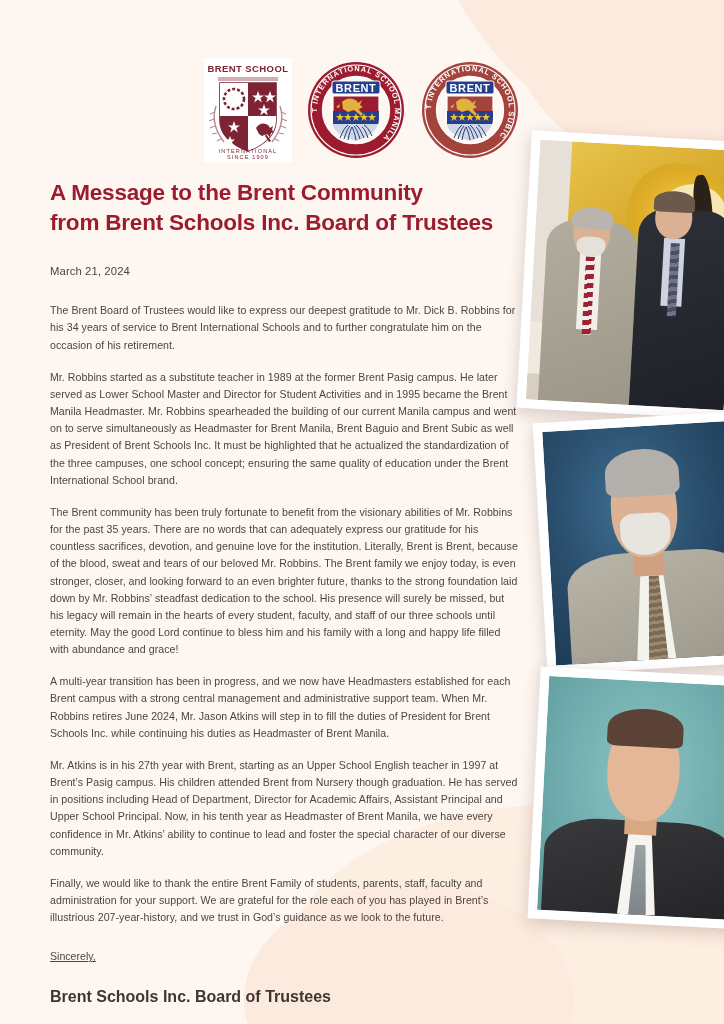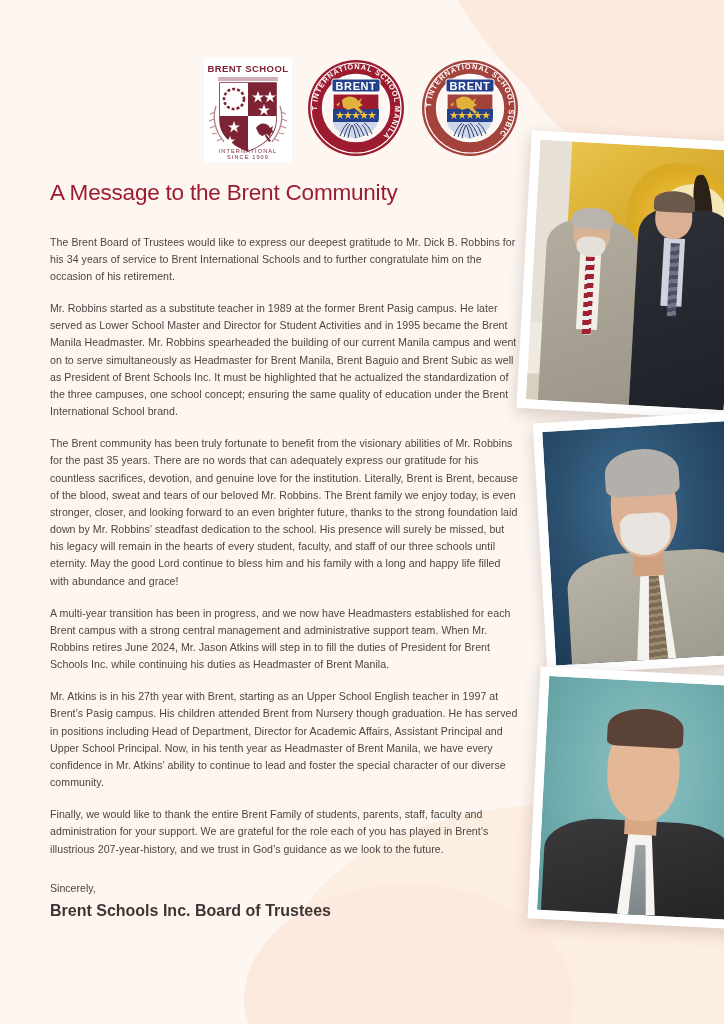--- a/index.html
+++ b/index.html
@@ -57,37 +57,38 @@
   }
 
   
   #logo-row {
     position: absolute;
     top: 58px;
     left: 0;
     right: 0;
     display: flex;
     justify-content: center;
+    align-items: center;
     gap: 14px;
     z-index: 5;
   }
   .logo-wrap { display:block; }
 
   
   #letter {
     position: absolute;
     left: 50px;
     top: 178px;
     width: 470px;
     z-index: 6;
   }
   #letter-title {
     color: #9c1b2f;
     font-size: 22.5px;
-    font-weight: normal;
+    font-weight: bold;
     line-height: 1.32;
     letter-spacing: -0.2px;
     margin: 0 0 26px 0;
   }
   #letter-title .tline { display: block; }
   #letter-date {
     color: #4c4541;
     font-size: 11.3px;
     line-height: 1.5;
     margin-bottom: 22px;
@@ -102,21 +103,22 @@
     text-align: left;
   }
   .para:last-of-type { margin-bottom: 0; }
   #signoff {
     margin-top: 22px;
   }
   #signoff-line {
     color: #4c4541;
     font-size: 10.6px;
     line-height: 1.6;
-    margin-bottom: 2px;
+    margin-bottom: 20px;
+    text-decoration: underline;
   }
   #signoff-name {
     color: #3d3734;
     font-size: 16px;
     font-weight: bold;
     line-height: 1.5;
   }
 
   
   .photo-card {
@@ -443,22 +445,24 @@
           <path d="M66 76 q-4-9 -8-11"></path>
             <path d="M62 78 q-3-9 -6-11"></path>
         </g>
       </svg>
     </span>
   </div>
 
   <div id="letter">
     <h1 id="letter-title">
       <span class="tline">A Message to the Brent Community</span>
+      <span class="tline">from Brent Schools Inc. Board of Trustees</span>
     </h1>
 
+    <div id="letter-date">March 21, 2024</div>
 
     <p class="para">The Brent Board of Trustees would like to express our deepest gratitude to Mr. Dick B. Robbins for his 34 years of service to Brent International Schools and to further congratulate him on the occasion of his retirement.</p>
     <p class="para">Mr. Robbins started as a substitute teacher in 1989 at the former Brent Pasig campus. He later served as Lower School Master and Director for Student Activities and in 1995 became the Brent Manila Headmaster. Mr. Robbins spearheaded the building of our current Manila campus and went on to serve simultaneously as Headmaster for Brent Manila, Brent Baguio and Brent Subic as well as President of Brent Schools Inc. It must be highlighted that he actualized the standardization of the three campuses, one school concept; ensuring the same quality of education under the Brent International School brand.</p>
     <p class="para">The Brent community has been truly fortunate to benefit from the visionary abilities of Mr. Robbins for the past 35 years. There are no words that can adequately express our gratitude for his countless sacrifices, devotion, and genuine love for the institution. Literally, Brent is Brent, because of the blood, sweat and tears of our beloved Mr. Robbins. The Brent family we enjoy today, is even stronger, closer, and looking forward to an even brighter future, thanks to the strong foundation laid down by Mr. Robbins’ steadfast dedication to the school. His presence will surely be missed, but his legacy will remain in the hearts of every student, faculty, and staff of our three schools until eternity. May the good Lord continue to bless him and his family with a long and happy life filled with abundance and grace!</p>
     <p class="para">A multi-year transition has been in progress, and we now have Headmasters established for each Brent campus with a strong central management and administrative support team. When Mr. Robbins retires June 2024, Mr. Jason Atkins will step in to fill the duties of President for Brent Schools Inc. while continuing his duties as Headmaster of Brent Manila.</p>
     <p class="para">Mr. Atkins is in his 27th year with Brent, starting as an Upper School English teacher in 1997 at Brent’s Pasig campus. His children attended Brent from Nursery though graduation. He has served in positions including Head of Department, Director for Academic Affairs, Assistant Principal and Upper School Principal. Now, in his tenth year as Headmaster of Brent Manila, we have every confidence in Mr. Atkins’ ability to continue to lead and foster the special character of our diverse community.</p>
     <p class="para">Finally, we would like to thank the entire Brent Family of students, parents, staff, faculty and administration for your support. We are grateful for the role each of you has played in Brent’s illustrious 207-year-history, and we trust in God’s guidance as we look to the future.</p>
 
     <div id="signoff">
       <div id="signoff-line">Sincerely,</div>

